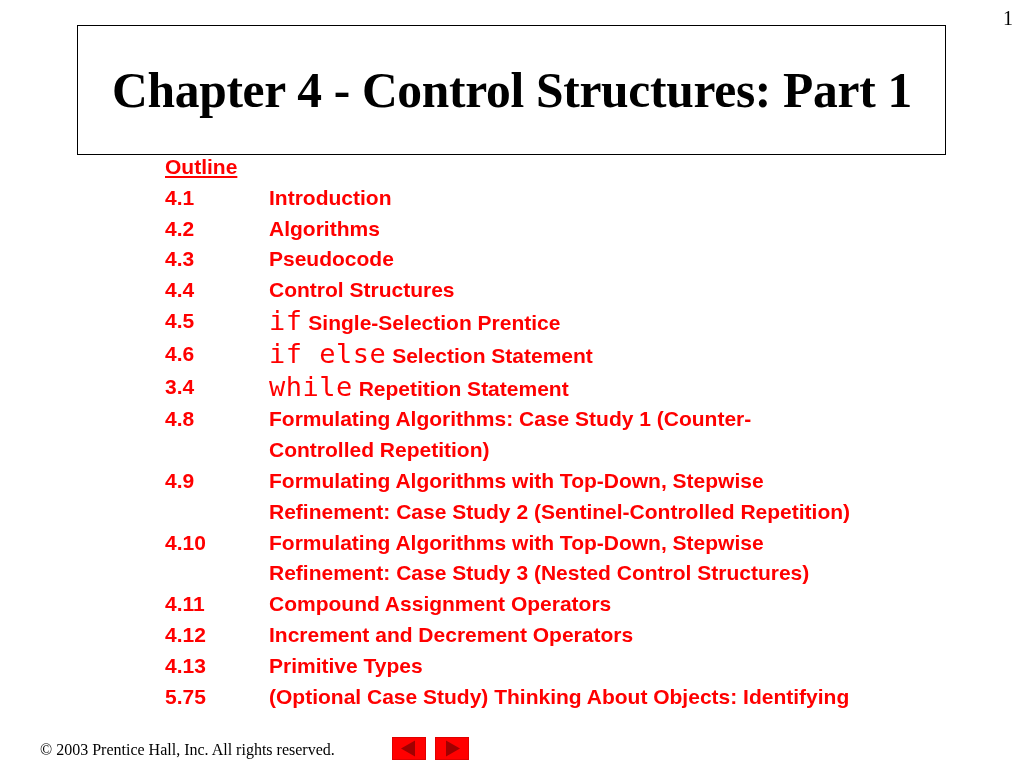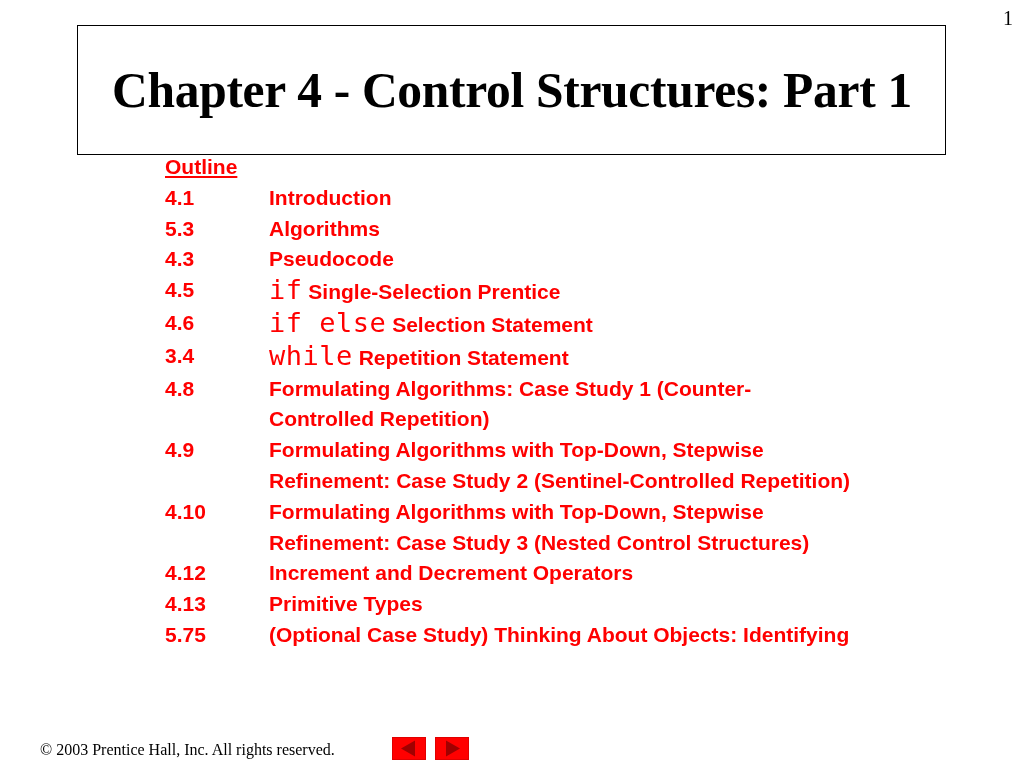--- a/index.html
+++ b/index.html
@@ -111,28 +111,32 @@
 <div class="outline">
   <div class="row">
     <span class="outline-heading">Outline</span>
   </div>
   <div id="outline-items">
       <div class="row">
         <span class="num">4.1</span>
         <span class="item-text"><span>Introduction</span></span>
       </div>
       <div class="row">
-        <span class="num">5.3</span>
+        <span class="num">4.2</span>
         <span class="item-text"><span>Algorithms</span></span>
       </div>
       <div class="row">
         <span class="num">4.3</span>
         <span class="item-text"><span>Pseudocode</span></span>
       </div>
       <div class="row">
+        <span class="num">4.4</span>
+        <span class="item-text"><span>Control Structures</span></span>
+      </div>
+      <div class="row">
         <span class="num">4.5</span>
         <span class="item-text"><span class="code">if</span> <span>Single-Selection Prentice</span></span>
       </div>
       <div class="row">
         <span class="num">4.6</span>
         <span class="item-text"><span class="code">if else</span> <span>Selection Statement</span></span>
       </div>
       <div class="row">
         <span class="num">3.4</span>
         <span class="item-text"><span class="code">while</span> <span>Repetition Statement</span></span>
@@ -153,20 +157,24 @@
         <span class="num"></span>
         <span class="item-text"><span>Refinement: Case Study 2 (Sentinel-Controlled Repetition)</span></span>
       </div>
       <div class="row">
         <span class="num">4.10</span>
         <span class="item-text"><span>Formulating Algorithms with Top-Down, Stepwise</span></span>
       </div>
       <div class="row">
         <span class="num"></span>
         <span class="item-text"><span>Refinement: Case Study 3 (Nested Control Structures)</span></span>
+      </div>
+      <div class="row">
+        <span class="num">4.11</span>
+        <span class="item-text"><span>Compound Assignment Operators</span></span>
       </div>
       <div class="row">
         <span class="num">4.12</span>
         <span class="item-text"><span>Increment and Decrement Operators</span></span>
       </div>
       <div class="row">
         <span class="num">4.13</span>
         <span class="item-text"><span>Primitive Types</span></span>
       </div>
       <div class="row">

